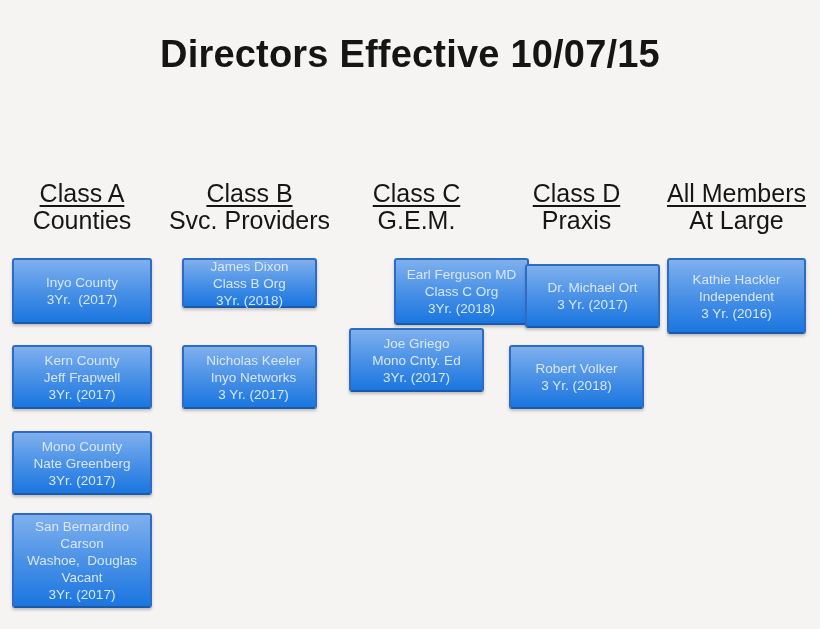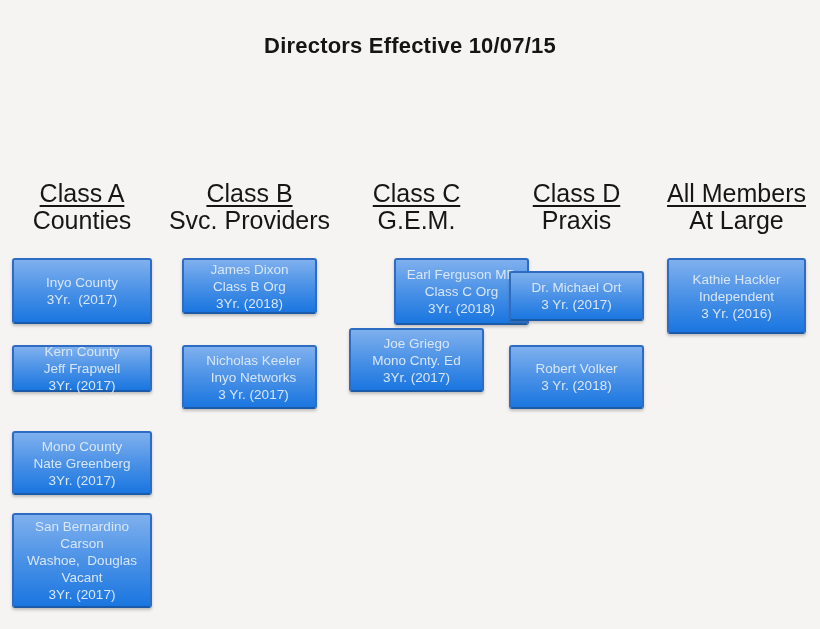--- a/index.html
+++ b/index.html
@@ -17,21 +17,21 @@
     position: relative;
     width: 820px;
     height: 629px;
   }
   .page-title {
     position: absolute;
     top: 33px;
     left: 0;
     width: 100%;
     text-align: center;
-    font-size: 22px;
+    font-size: 38px;
     font-weight: bold;
     color: #151515;
     letter-spacing: 0.2px;
   }
   .column {
     position: absolute;
     top: 0;
     height: 629px;
   }
   .col-header {
@@ -85,21 +85,21 @@
   <div id="columns-root">
       <div class="column" style="left: 12px; width: 140px;">
         <div class="col-header">
           <div class="class-label">Class A</div>
           <div class="col-subtitle">Counties</div>
         </div>
         <div class="box" style="top: 258px; height: 66px;">
           <div class="box-line">Inyo County</div>
           <div class="box-line">3Yr.  (2017)</div>
         </div>
-        <div class="box" style="top: 345px; height: 47px;">
+        <div class="box" style="top: 345px; height: 64px;">
           <div class="box-line">Kern County</div>
           <div class="box-line">Jeff Frapwell</div>
           <div class="box-line">3Yr. (2017)</div>
         </div>
         <div class="box" style="top: 431px; height: 64px;">
           <div class="box-line">Mono County</div>
           <div class="box-line">Nate Greenberg</div>
           <div class="box-line">3Yr. (2017)</div>
         </div>
         <div class="box" style="top: 513px; height: 95px;">
@@ -108,21 +108,21 @@
           <div class="box-line">Washoe,  Douglas</div>
           <div class="box-line">Vacant</div>
           <div class="box-line">3Yr. (2017)</div>
         </div>
       </div>
       <div class="column" style="left: 182px; width: 135px;">
         <div class="col-header">
           <div class="class-label">Class B</div>
           <div class="col-subtitle">Svc. Providers</div>
         </div>
-        <div class="box" style="top: 258px; height: 56px;">
+        <div class="box" style="top: 258px; height: 50px;">
           <div class="box-line">James Dixon</div>
           <div class="box-line">Class B Org</div>
           <div class="box-line">3Yr. (2018)</div>
         </div>
         <div class="box" style="top: 345px; height: 64px; padding-left: 8px;">
           <div class="box-line">Nicholas Keeler</div>
           <div class="box-line">Inyo Networks</div>
           <div class="box-line">3 Yr. (2017)</div>
         </div>
       </div>
@@ -140,21 +140,21 @@
           <div class="box-line">Joe Griego</div>
           <div class="box-line">Mono Cnty. Ed</div>
           <div class="box-line">3Yr. (2017)</div>
         </div>
       </div>
       <div class="column" style="left: 509px; width: 135px;">
         <div class="col-header">
           <div class="class-label">Class D</div>
           <div class="col-subtitle">Praxis</div>
         </div>
-        <div class="box" style="top: 271px; height: 50px;">
+        <div class="box" style="top: 264px; height: 64px; margin-left: 16px;">
           <div class="box-line">Dr. Michael Ort</div>
           <div class="box-line">3 Yr. (2017)</div>
         </div>
         <div class="box" style="top: 345px; height: 64px;">
           <div class="box-line">Robert Volker</div>
           <div class="box-line">3 Yr. (2018)</div>
         </div>
       </div>
       <div class="column" style="left: 667px; width: 139px;">
         <div class="col-header">

